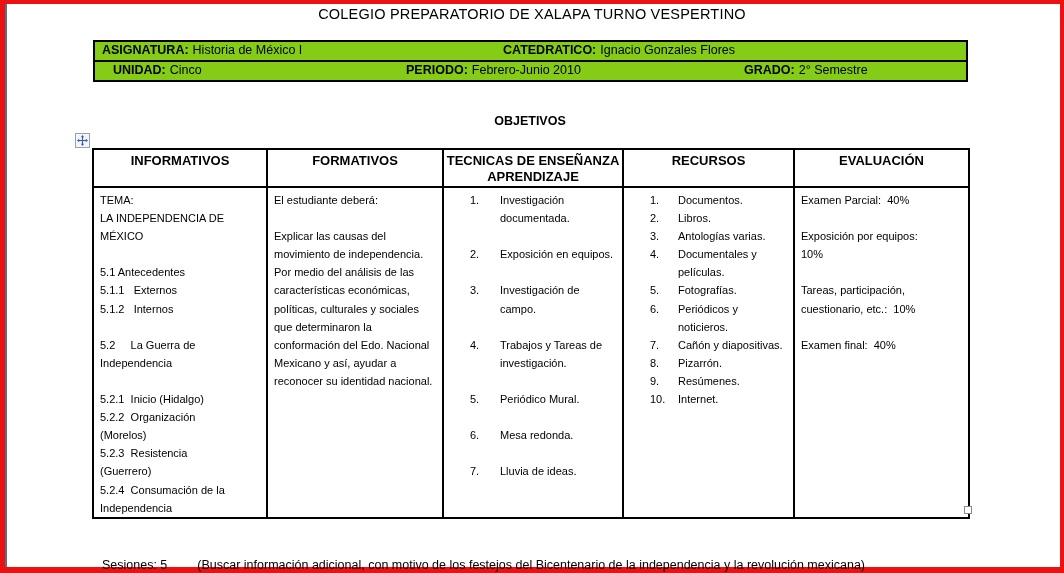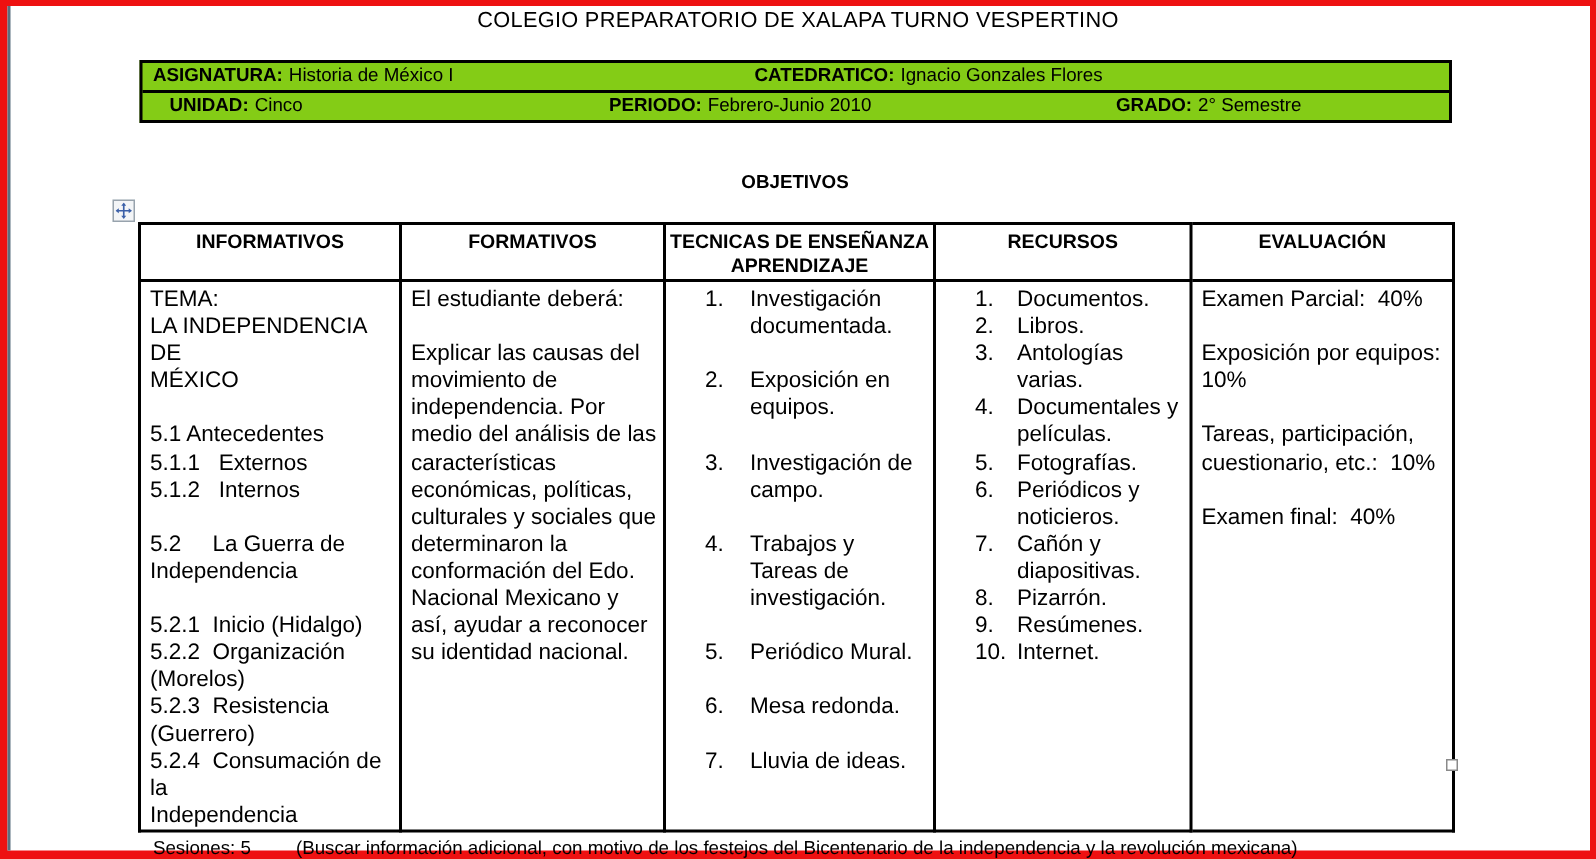--- a/index.html
+++ b/index.html
@@ -42,21 +42,21 @@
   table.obj{
     position:absolute;left:92px;top:148px;width:876px;
     border-collapse:collapse;table-layout:fixed;
   }
   table.obj th,table.obj td{border:2px solid #000;box-sizing:border-box;}
   table.obj th{
     height:35px;vertical-align:top;padding-top:3px;text-align:center;
     font-size:13px;font-weight:bold;line-height:16px;
   }
   table.obj td{
-    height:322px;vertical-align:top;font-size:15px;line-height:18.1px;
+    height:322px;vertical-align:top;font-size:11px;line-height:18.1px;
     padding:3px 4px 0 6px;overflow:hidden;
   }
   .pre{white-space:pre-wrap;}
   td.eval{padding-left:8px;}
   .olist{margin:0;}
   .oitem{display:flex;padding-left:20px;}
   .oitem .num{flex:0 0 30px;}
   .oitem .itext{flex:1;padding-right:2px;}
   .gap-list .oitem{margin-bottom:18.1px;}
   .tight-list .oitem .num{flex:0 0 28px;}

